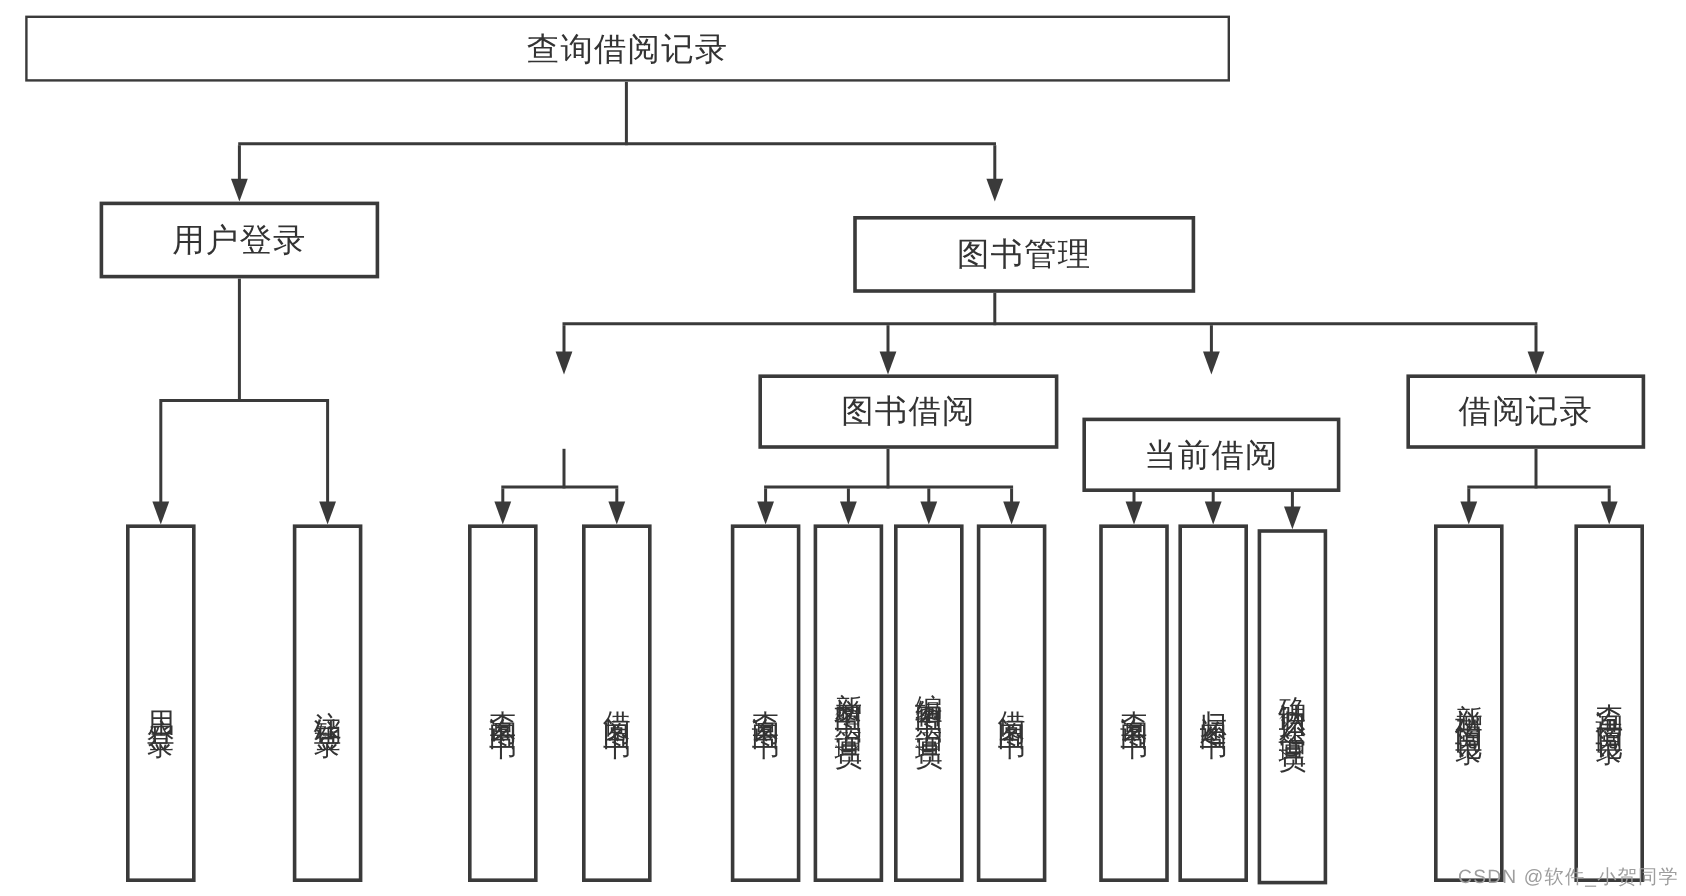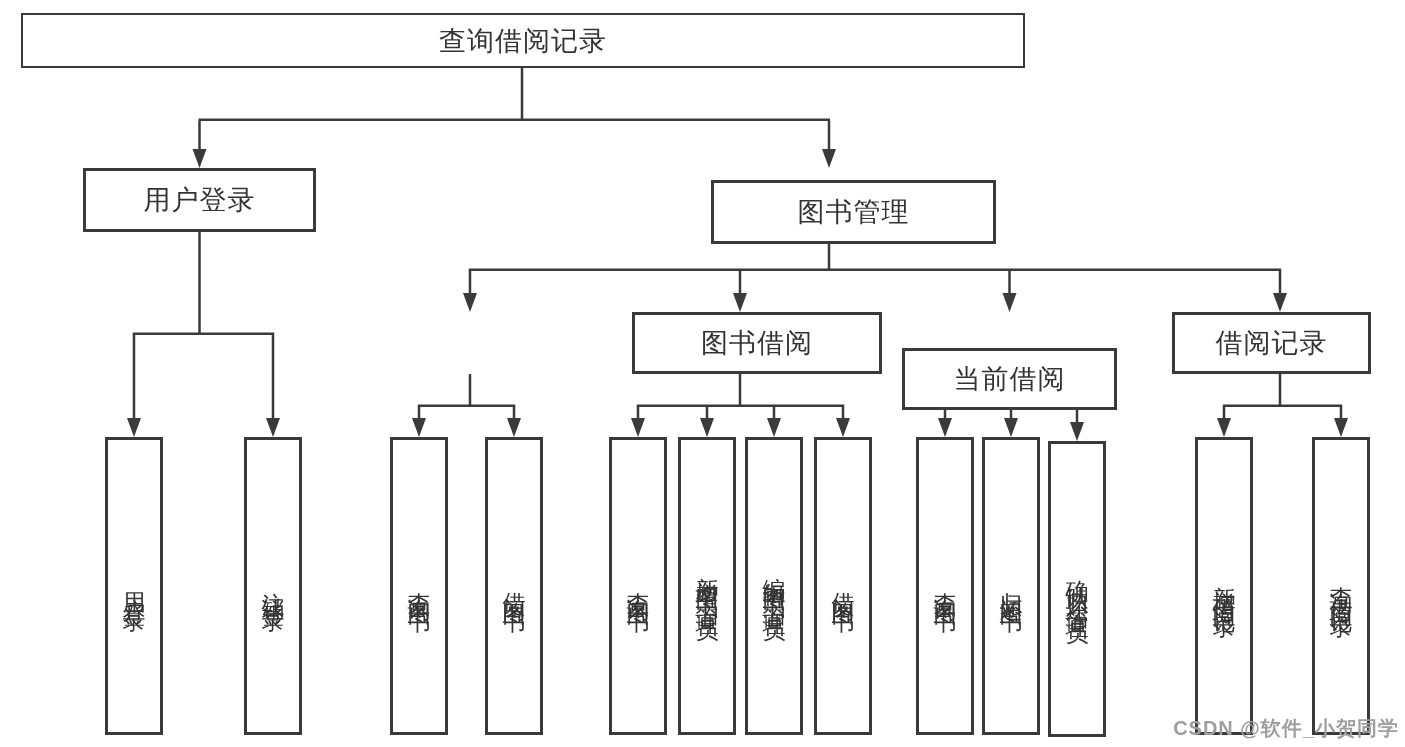--- a/index.html
+++ b/index.html
@@ -45,24 +45,23 @@
     writing-mode: vertical-rl;
     text-orientation: mixed;
     letter-spacing: 6px;
     line-height: 1;
     white-space: nowrap;
   }
   .watermark {
     position: absolute;
     right: 6px; bottom: 5px;
     color: var(--watermark);
-    font-size: 20px;
+    font-size: 16px;
     letter-spacing: 1px;
     z-index: 5;
-    font-weight: bold;
   }
 </style>
 </head>
 <body>
 
 <div class="canvas">
 
   <svg class="connectors" viewBox="0 0 1405 747" xmlns="http://www.w3.org/2000/svg">
 
     <g>

